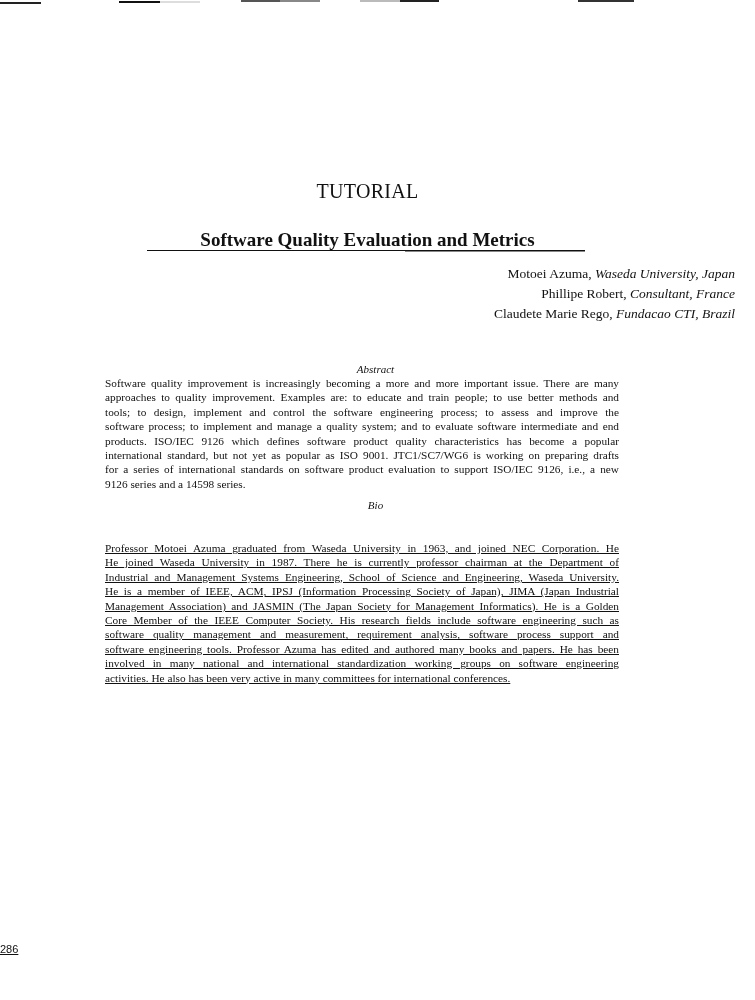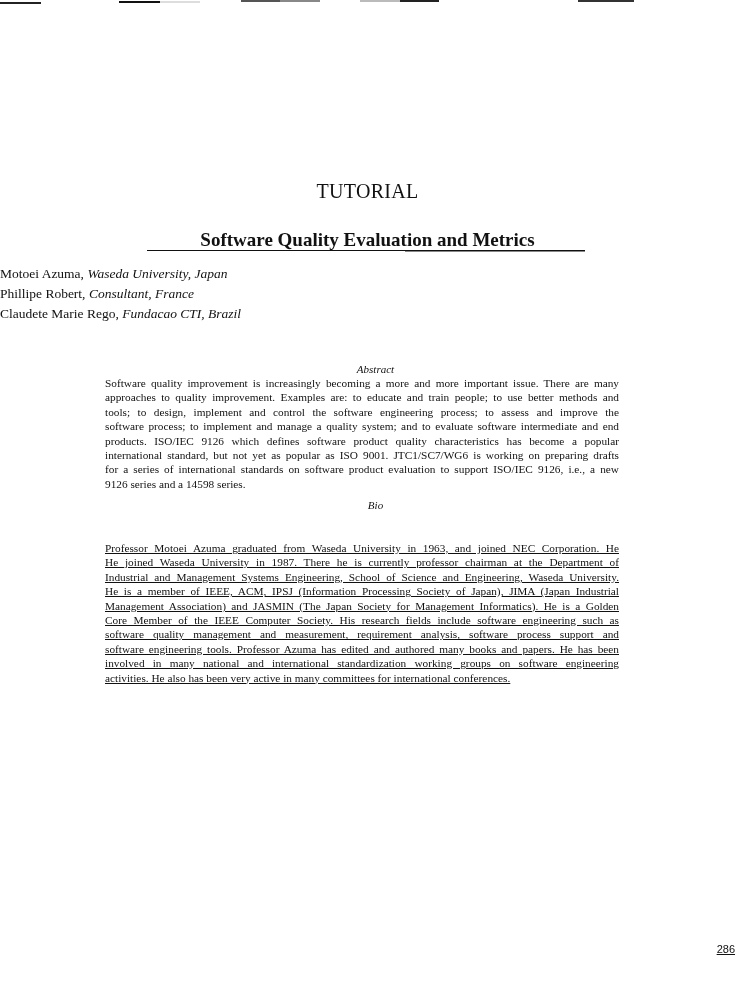--- a/index.html
+++ b/index.html
@@ -13,31 +13,31 @@
     .s5 { left: 280px; width: 40px; top: 0px; background: #888; }
     .s6 { left: 360px; width: 40px; top: 0px; background: #bbb; }
     .s7 { left: 400px; width: 39px; top: 0px; background: #222; }
     .s8 { left: 578px; width: 56px; top: 0px; background: #333; }
     .tutorial { position: absolute; top: 180px; left: 0; width: 735px; text-align: center;
                 font-weight: normal; font-size: 20px; letter-spacing: 0.3px; }
     .title { position: absolute; top: 229px; left: 0; width: 735px; text-align: center;
              font-weight: bold; font-size: 19px; }
     .title-rule { position: absolute; top: 250px; left: 147px; width: 438px; height: 1px; background: #111; }
     .title-rule-faint { position: absolute; top: 251px; left: 405px; width: 180px; height: 1px; background: #888; }
-    .authors { position: absolute; top: 264px; left: 0; width: 735px; text-align: left; font-size: 13.5px; line-height: 20px; }
+    .authors { position: absolute; top: 264px; left: 0; width: 735px; text-align: right; font-size: 13.5px; line-height: 20px; }
     .authors em { font-style: italic; }
     .section-head { position: absolute; left: 0; width: 735px; text-align: center; font-style: italic; font-size: 11px; padding-left: 8px; }
     .abstract-head { top: 363px; }
     .bio-head { top: 499px; font-style: italic; }
     .para { position: absolute; left: 105px; width: 514px; font-size: 11.3px; line-height: 14.4px; text-align: justify; }
     .abstract-body { top: 376px; }
     .bio-body { top: 541px; text-decoration: underline; }
     .para .ln { display: block; text-align: justify; text-align-last: justify; white-space: nowrap; height: 14.4px; }
     .para .ln.last { text-align-last: left; }
-    .page-number { position: absolute; top: 943px; left: 0; width: 735px; text-align: right; font-size: 11px; font-family: "Liberation Sans", sans-serif; text-decoration: underline; }
+    .page-number { position: absolute; top: 943px; left: 0; width: 735px; text-align: left; font-size: 11px; font-family: "Liberation Sans", sans-serif; text-decoration: underline; }
   </style>
 </head>
 <body>
 
 <div class="scanline s1"></div>
 <div class="scanline s2"></div>
 <div class="scanline s3"></div>
 <div class="scanline s4"></div>
 <div class="scanline s5"></div>
 <div class="scanline s6"></div>

